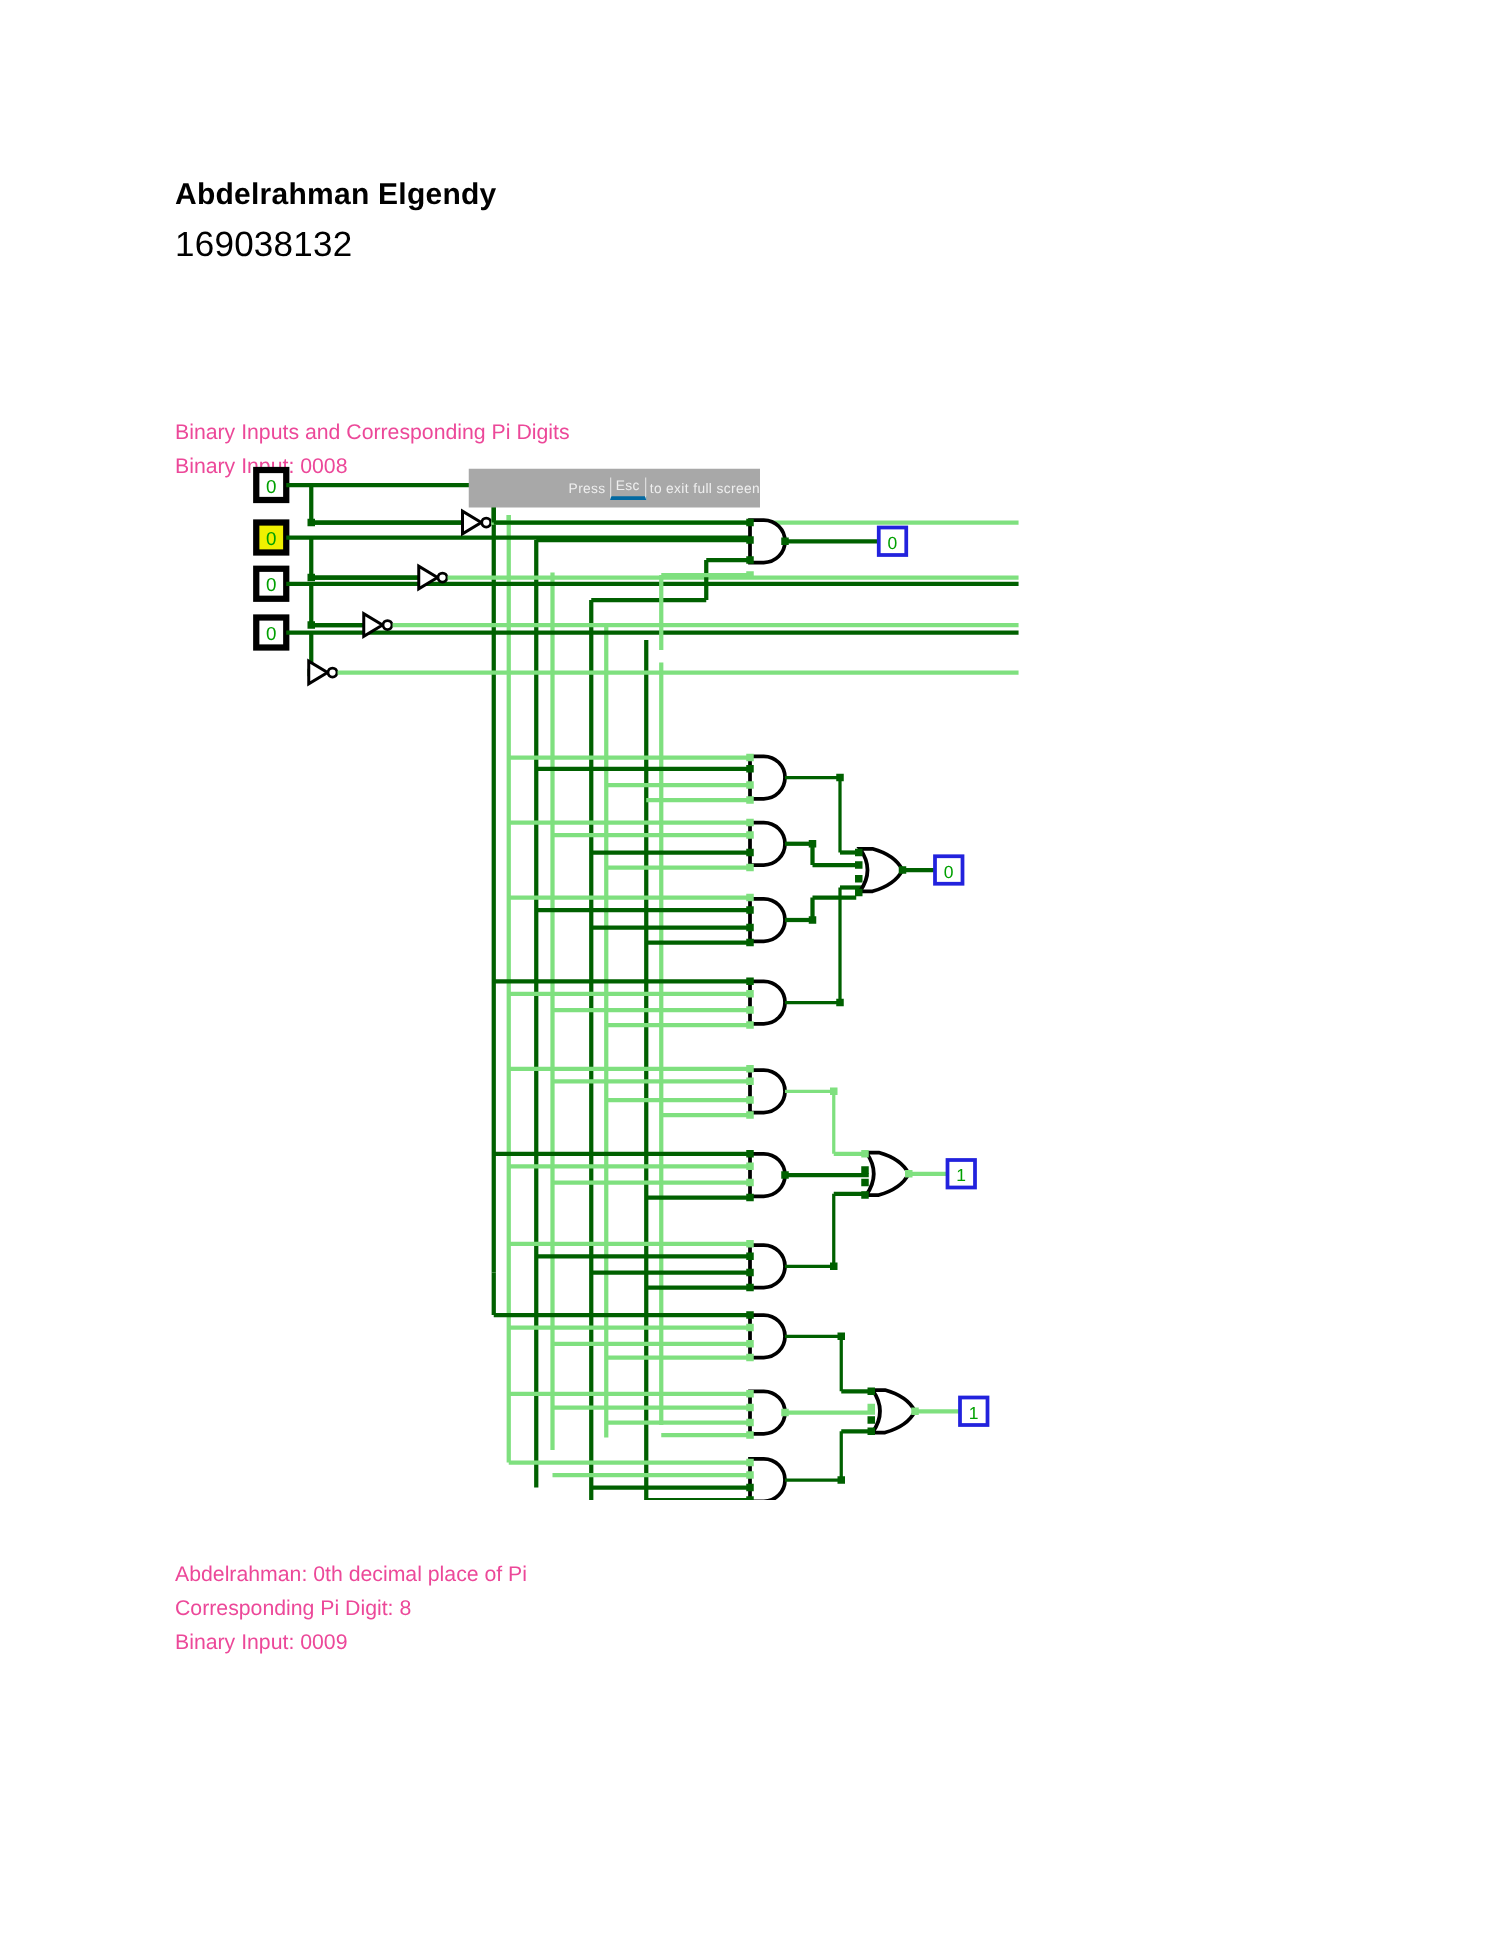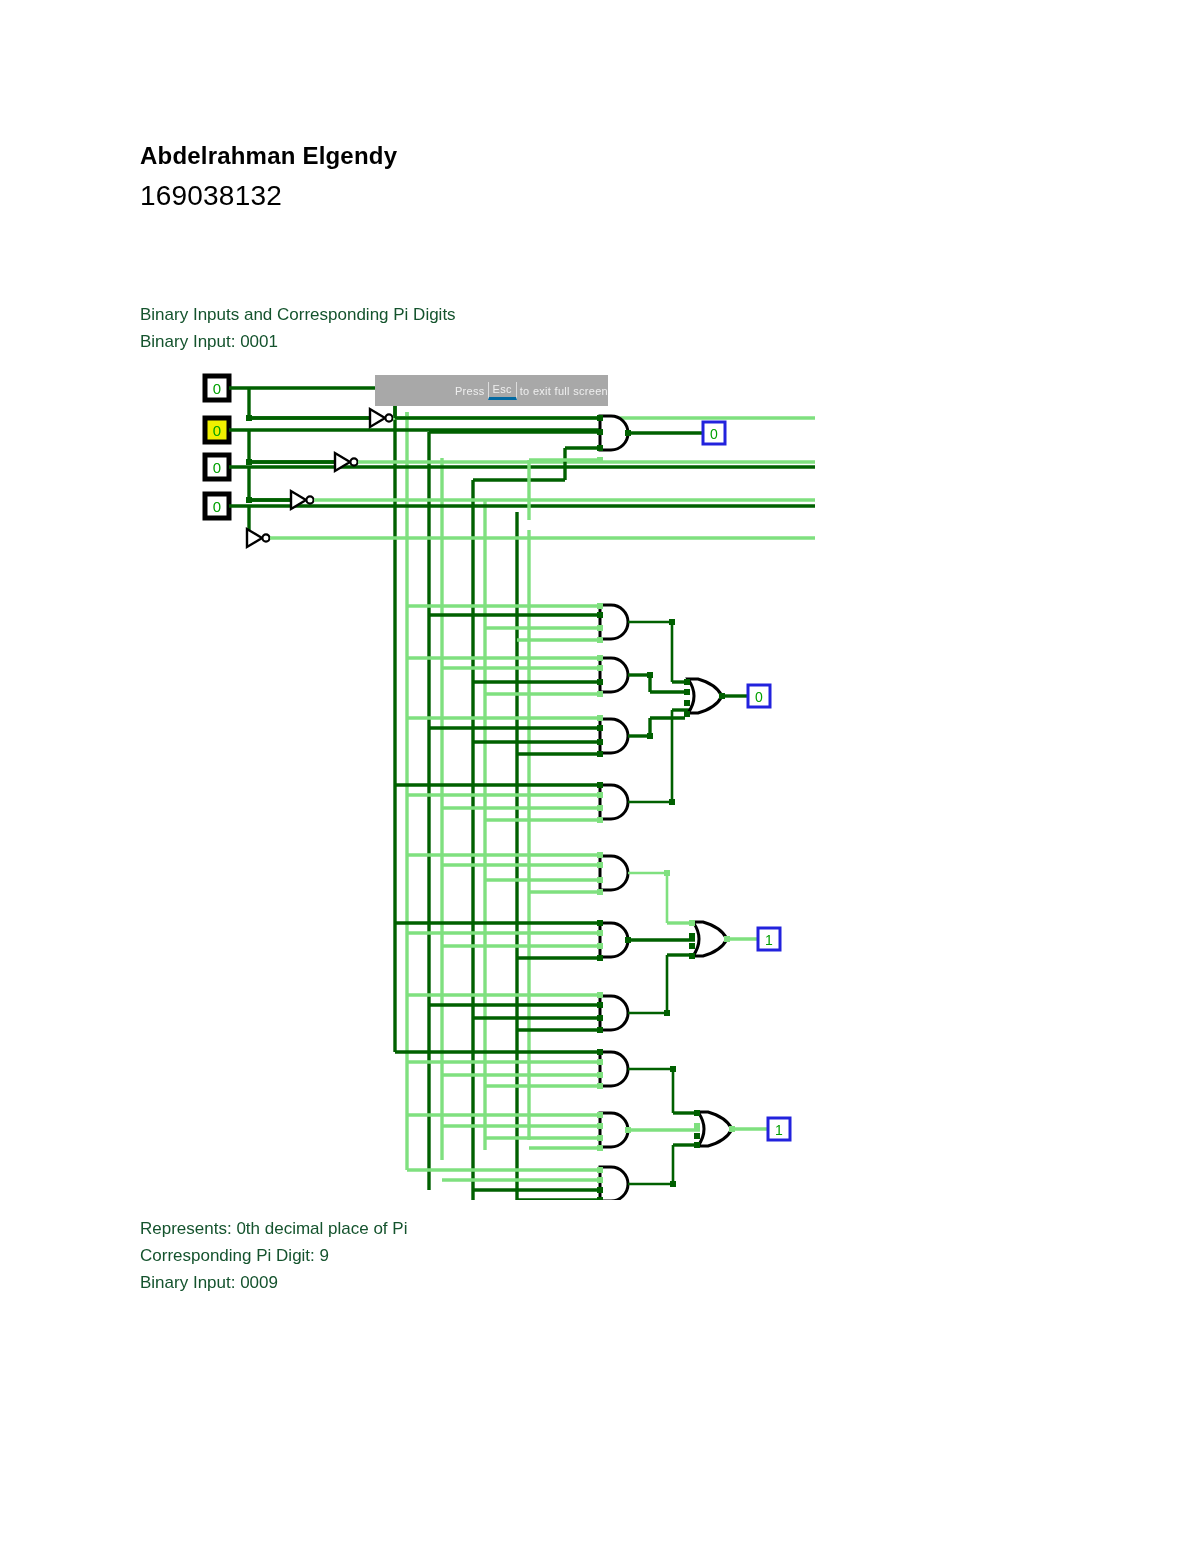--- a/index.html
+++ b/index.html
@@ -17,21 +17,21 @@
     font-size:24px;font-weight:bold;letter-spacing:.2px;
     color:#000;white-space:nowrap;
   }
   .title-id{
     position:absolute;left:140px;top:180px;
     font-size:28px;font-weight:normal;letter-spacing:.2px;
     color:#000;white-space:nowrap;
   }
   .para{
     position:absolute;left:140px;
-    font-size:17px;line-height:27px;color:#14532d;white-space:nowrap;
+    font-size:17px;line-height:27px;color:#ec4899;white-space:nowrap;margin-top:31px;
   }
   .p1{top:301px;}
   .p2{top:328px;}
   .p3{top:1215px;}
   .p4{top:1242px;}
   .p5{top:1269px;}
 
   .circuit{
     position:absolute;left:195px;top:370px;
     width:620px;height:830px;
@@ -61,21 +61,21 @@
 </style>
 </head>
 <body>
 
 <div class="page">
 
   <div class="title-name">Abdelrahman Elgendy</div>
   <div class="title-id">169038132</div>
 
   <div class="para p1">Binary Inputs and Corresponding Pi Digits</div>
-  <div class="para p2">Binary Input: 0001</div>
+  <div class="para p2">Binary Input: 0008</div>
 
   <div class="circuit">
     <svg width="620" height="830" viewBox="0 0 620 830" xmlns="http://www.w3.org/2000/svg">
       <defs>
         <g id="notgate">
           <path d="M0,-9 L0,9 L15,0 Z" fill="#ffffff" stroke="#000000" stroke-width="2.4" stroke-linejoin="miter"></path>
           <circle cx="19" cy="0" r="3.6" fill="#ffffff" stroke="#000000" stroke-width="2.2"></circle>
         </g>
         <g id="andgate">
           <path d="M0,-17 L0,17 L11,17 A17,17 0 0 0 11,-17 Z" fill="#ffffff" stroke="#000000" stroke-width="3"></path>
@@ -367,17 +367,17 @@
     </svg>
 
     <div class="overlay-banner"></div>
     <div class="overlay-text">
       <span>Press</span>
       <span class="esc">Esc</span>
       <span>to exit full screen</span>
     </div>
   </div>
 
-  <div class="para p3">Represents: 0th decimal place of Pi</div>
-  <div class="para p4">Corresponding Pi Digit: 9</div>
+  <div class="para p3">Abdelrahman: 0th decimal place of Pi</div>
+  <div class="para p4">Corresponding Pi Digit: 8</div>
   <div class="para p5">Binary Input: 0009</div>
 
 </div>
 
 </body></html>

